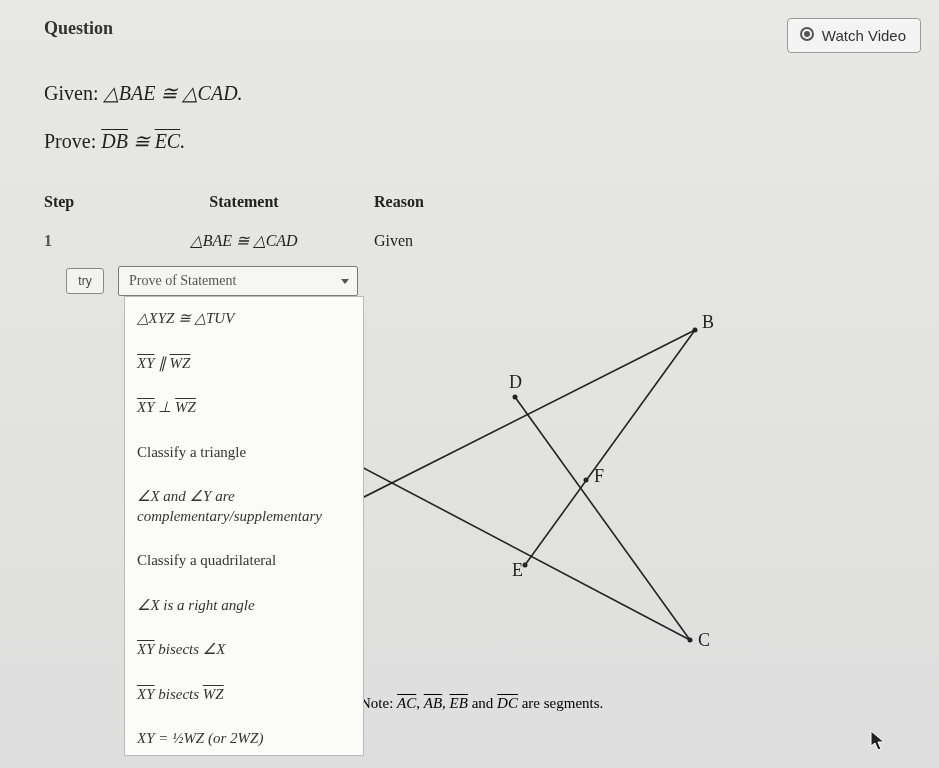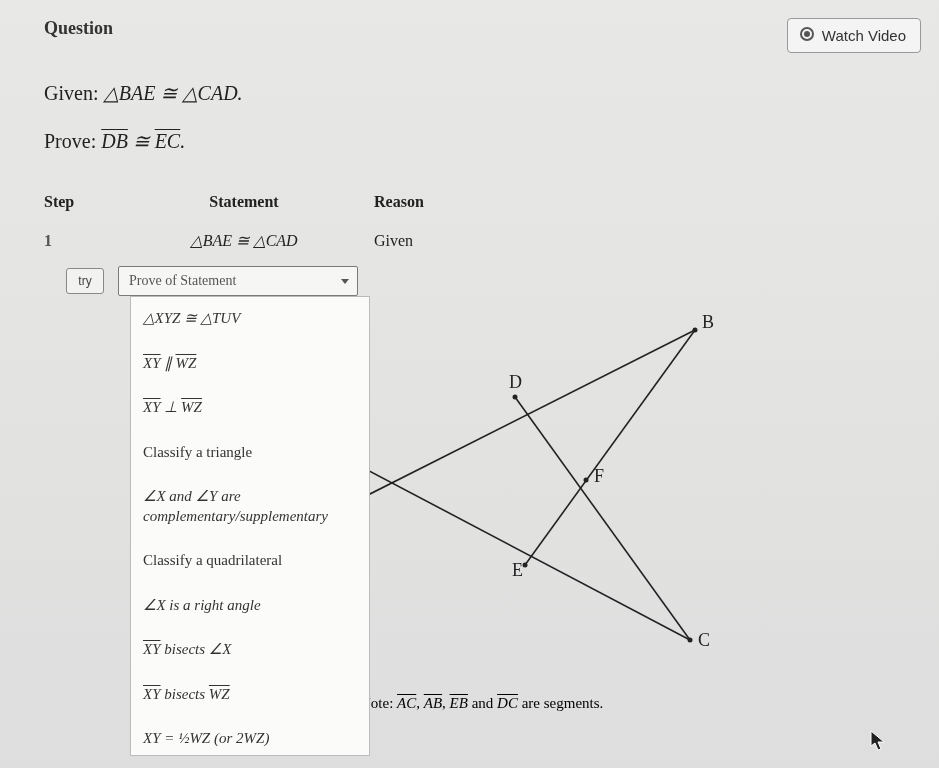--- a/index.html
+++ b/index.html
@@ -127,21 +127,21 @@
   .dd-caret {
     position: absolute;
     right: 8px; top: 12px;
     width: 0; height: 0;
     border-left: 4px solid transparent;
     border-right: 4px solid transparent;
     border-top: 5px solid #555;
   }
   .dd-menu {
     position: absolute;
-    left: 12px; top: 30px;
+    left: 6px; top: 30px;
     width: 240px;
     background: #fbfbf9;
     border: 1px solid #bbb;
     z-index: 5;
     font-size: 15px;
     max-height: 460px;
   }
   .dd-item {
     padding: 12px 12px;
     border-bottom: 1px solid rgba(0,0,0,0);

